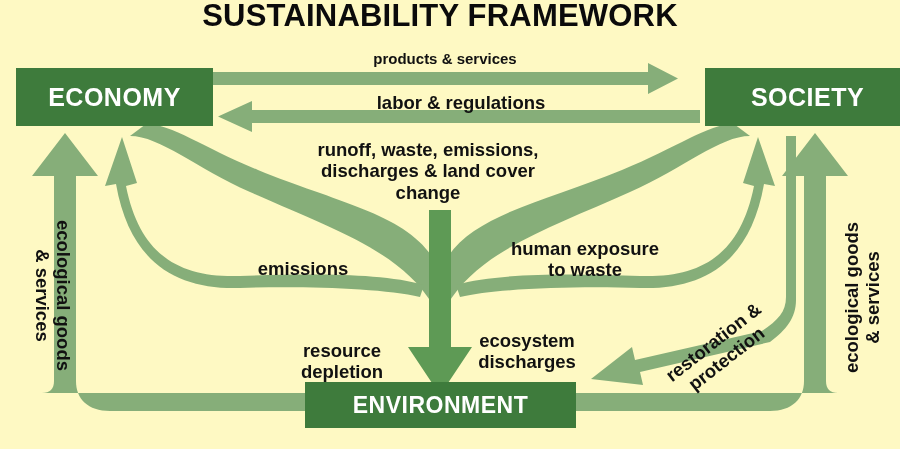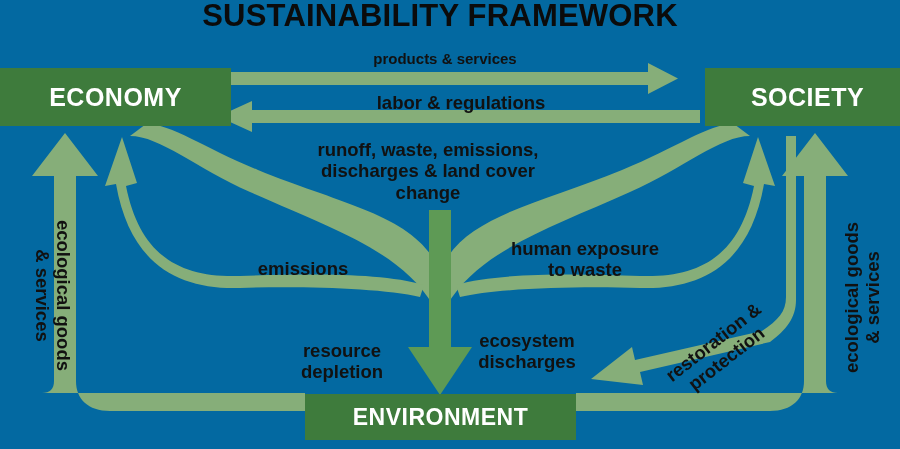--- a/index.html
+++ b/index.html
@@ -8,50 +8,50 @@
     background: #ffffff;
   }
   body {
     font-family: "Liberation Sans", sans-serif;
     -webkit-font-smoothing: antialiased;
   }
   #canvas {
     position: relative;
     width: 900px;
     height: 449px;
-    background: #0369a1;
+    background: #fef9c3;
     overflow: hidden;
   }
   #arrow-layer {
     position: absolute;
     left: 0; top: 0;
     width: 900px;
     height: 449px;
   }
   .node-box {
     position: absolute;
     display: flex;
     align-items: center;
     justify-content: center;
     color: #ffffff;
     font-weight: bold;
     letter-spacing: 0.5px;
   }
   #node-economy {
-    left: 0px; top: 68px;
-    width: 231px; height: 58px;
+    left: 16px; top: 68px;
+    width: 197px; height: 58px;
     font-size: 25px;
   }
   #node-society {
     left: 705px; top: 68px;
     width: 205px; height: 58px;
     font-size: 25px;
   }
   #node-environment {
-    left: 305px; top: 394px;
+    left: 305px; top: 382px;
     width: 271px; height: 46px;
     font-size: 23px;
   }
   .lbl {
     position: absolute;
     color: #111111;
     font-weight: bold;
     line-height: 1.16;
     text-align: center;
     white-space: pre-line;

